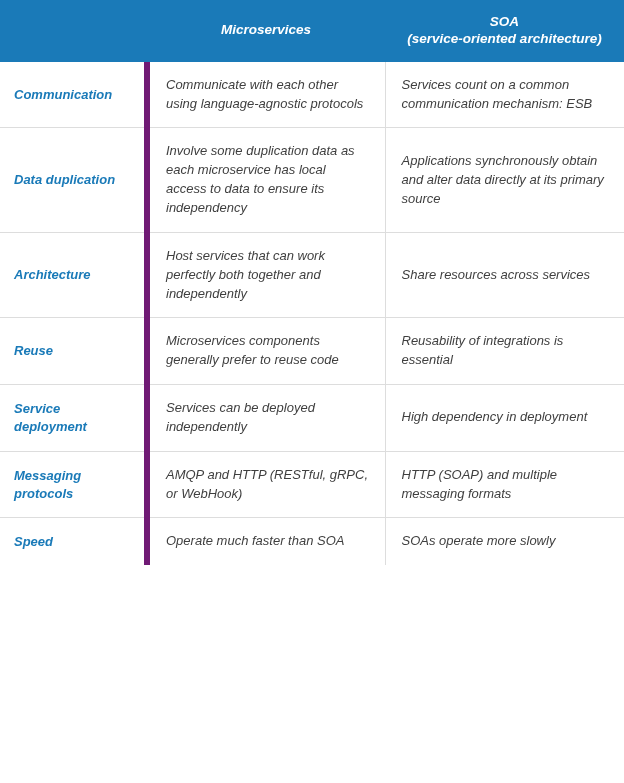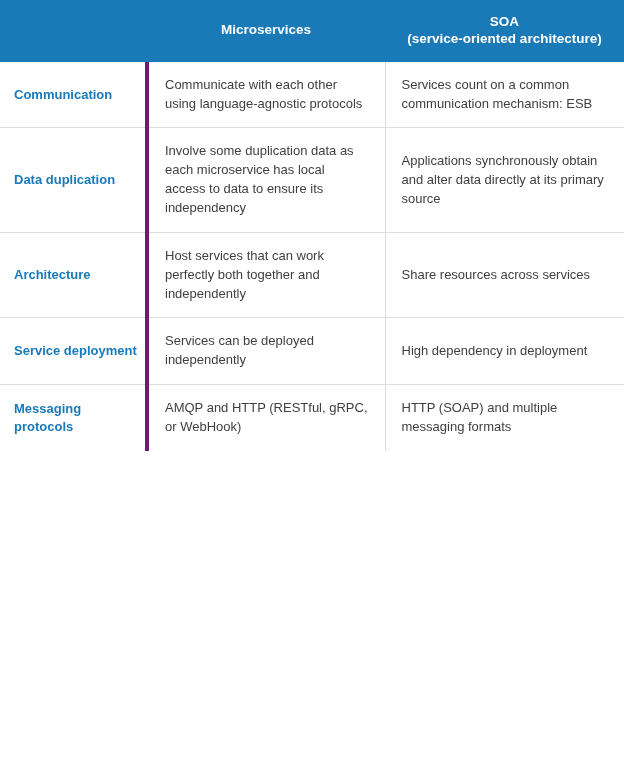--- a/index.html
+++ b/index.html
@@ -16,20 +16,21 @@
   }
   .table-wrap {
     width: 624px;
     box-sizing: border-box;
     padding: 0;
   }
   table.compare {
     border-collapse: collapse;
     width: 624px;
     table-layout: fixed;
+    font-style: italic;
   }
   table.compare col.c0 { width: 147px; }
   table.compare col.c1 { width: 238px; }
   table.compare col.c2 { width: 239px; }
 
   thead th {
     background: #1a7ab8;
     color: #ffffff;
     font-size: 13.5px;
     font-weight: bold;
@@ -52,21 +53,21 @@
     padding: 14px 16px;
     background: #ffffff;
   }
   tbody td.label {
     color: #1a7ab8;
     font-weight: bold;
     font-size: 13px;
     padding-left: 14px;
     padding-right: 8px;
     line-height: 1.35;
-    border-right: 4px solid #701a75;
+    border-right: 6px solid #701a75;
   }
   tbody td.micro {
     border-right: 1px solid #dddddd;
     margin-left: 47px;
   }
   tbody tr:last-child td {
     border-bottom: none;
   }
   .cellline { display: block; }
 </style>
@@ -100,24 +101,34 @@
         <td class="label">Data duplication</td>
         <td class="micro">Involve some duplication data as each microservice has local access to data to ensure its independency</td>
         <td>Applications synchronously obtain and alter data directly at its primary source</td>
       </tr>
       <tr>
         <td class="label">Architecture</td>
         <td class="micro">Host services that can work perfectly both together and independently</td>
         <td>Share resources across services</td>
       </tr>
       <tr>
+        <td class="label">Reuse</td>
+        <td class="micro">Microservices components generally prefer to reuse code</td>
+        <td>Reusability of integrations is essential</td>
+      </tr>
+      <tr>
         <td class="label">Service deployment</td>
         <td class="micro">Services can be deployed independently</td>
         <td>High dependency in deployment</td>
       </tr>
       <tr>
         <td class="label">Messaging protocols</td>
         <td class="micro">AMQP and HTTP (RESTful, gRPC, or WebHook)</td>
         <td>HTTP (SOAP) and multiple messaging formats</td>
       </tr>
+      <tr>
+        <td class="label">Speed</td>
+        <td class="micro">Operate much faster than SOA</td>
+        <td>SOAs operate more slowly</td>
+      </tr>
     </tbody>
   </table>
 </div>
 
 </body></html>

